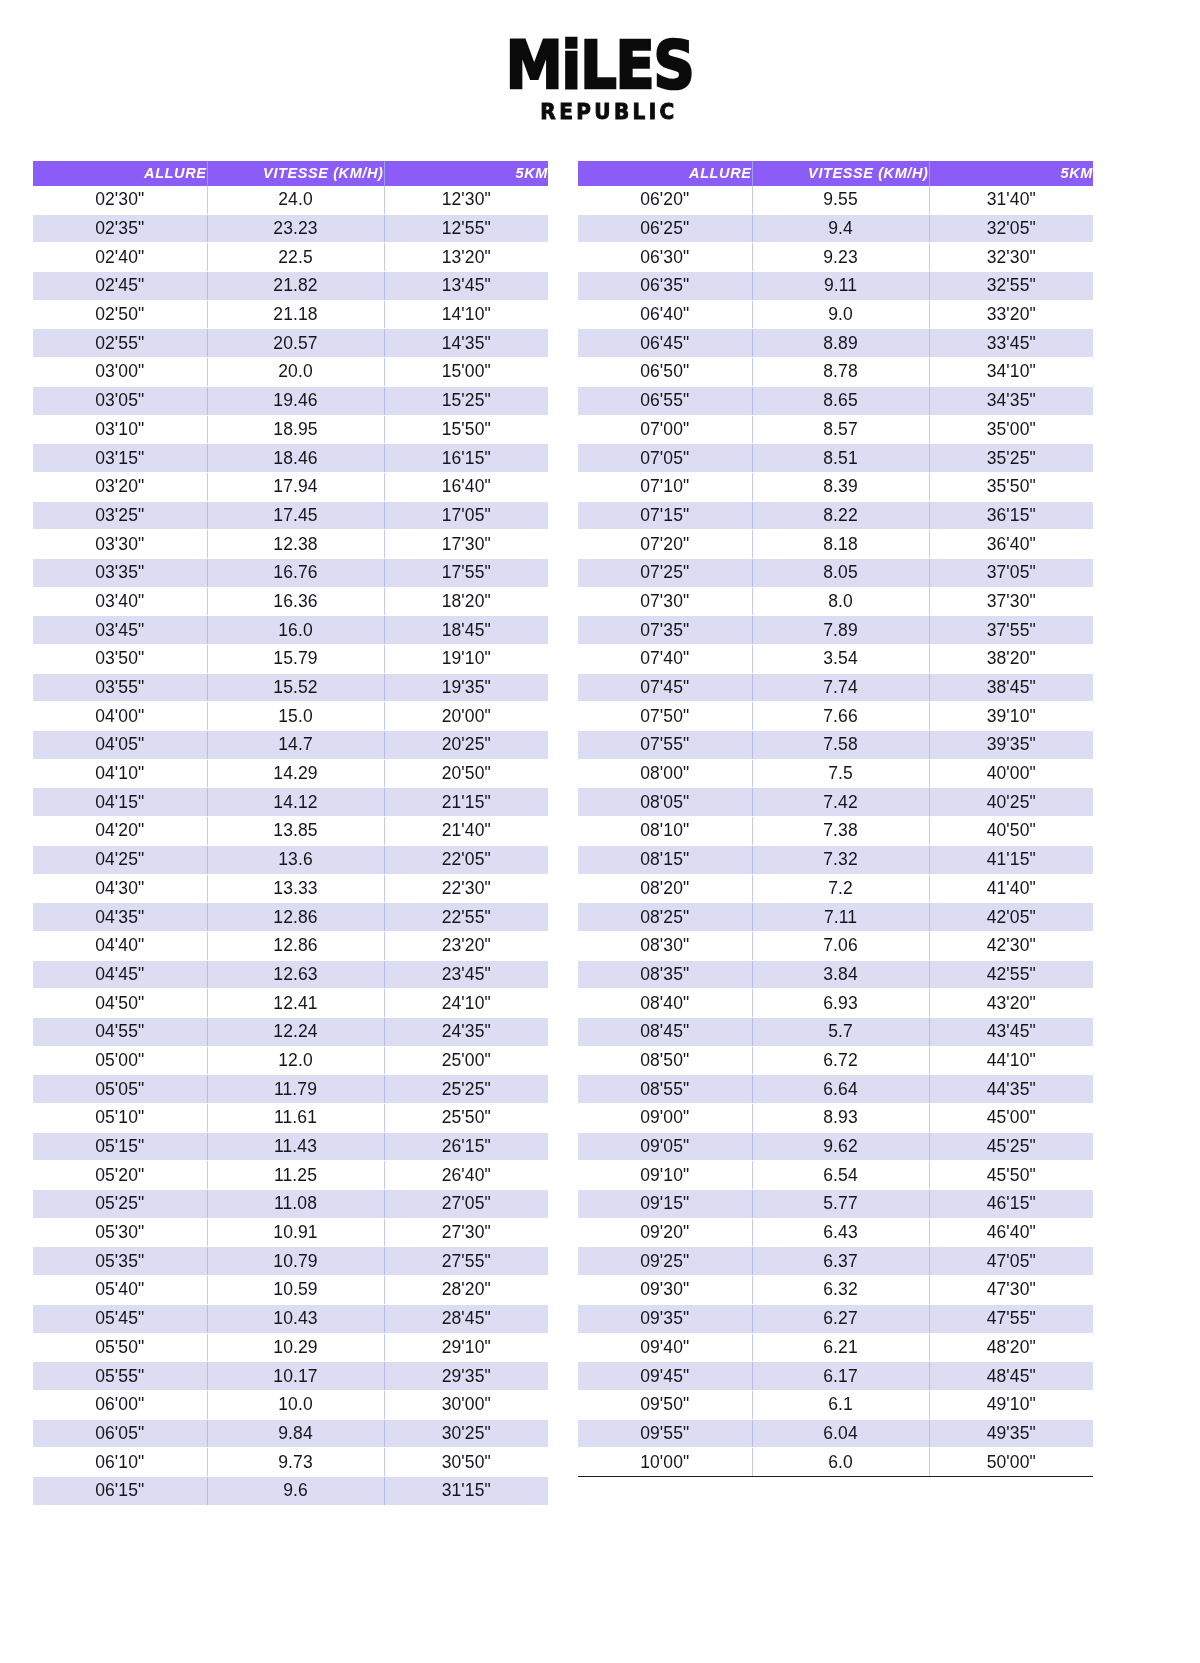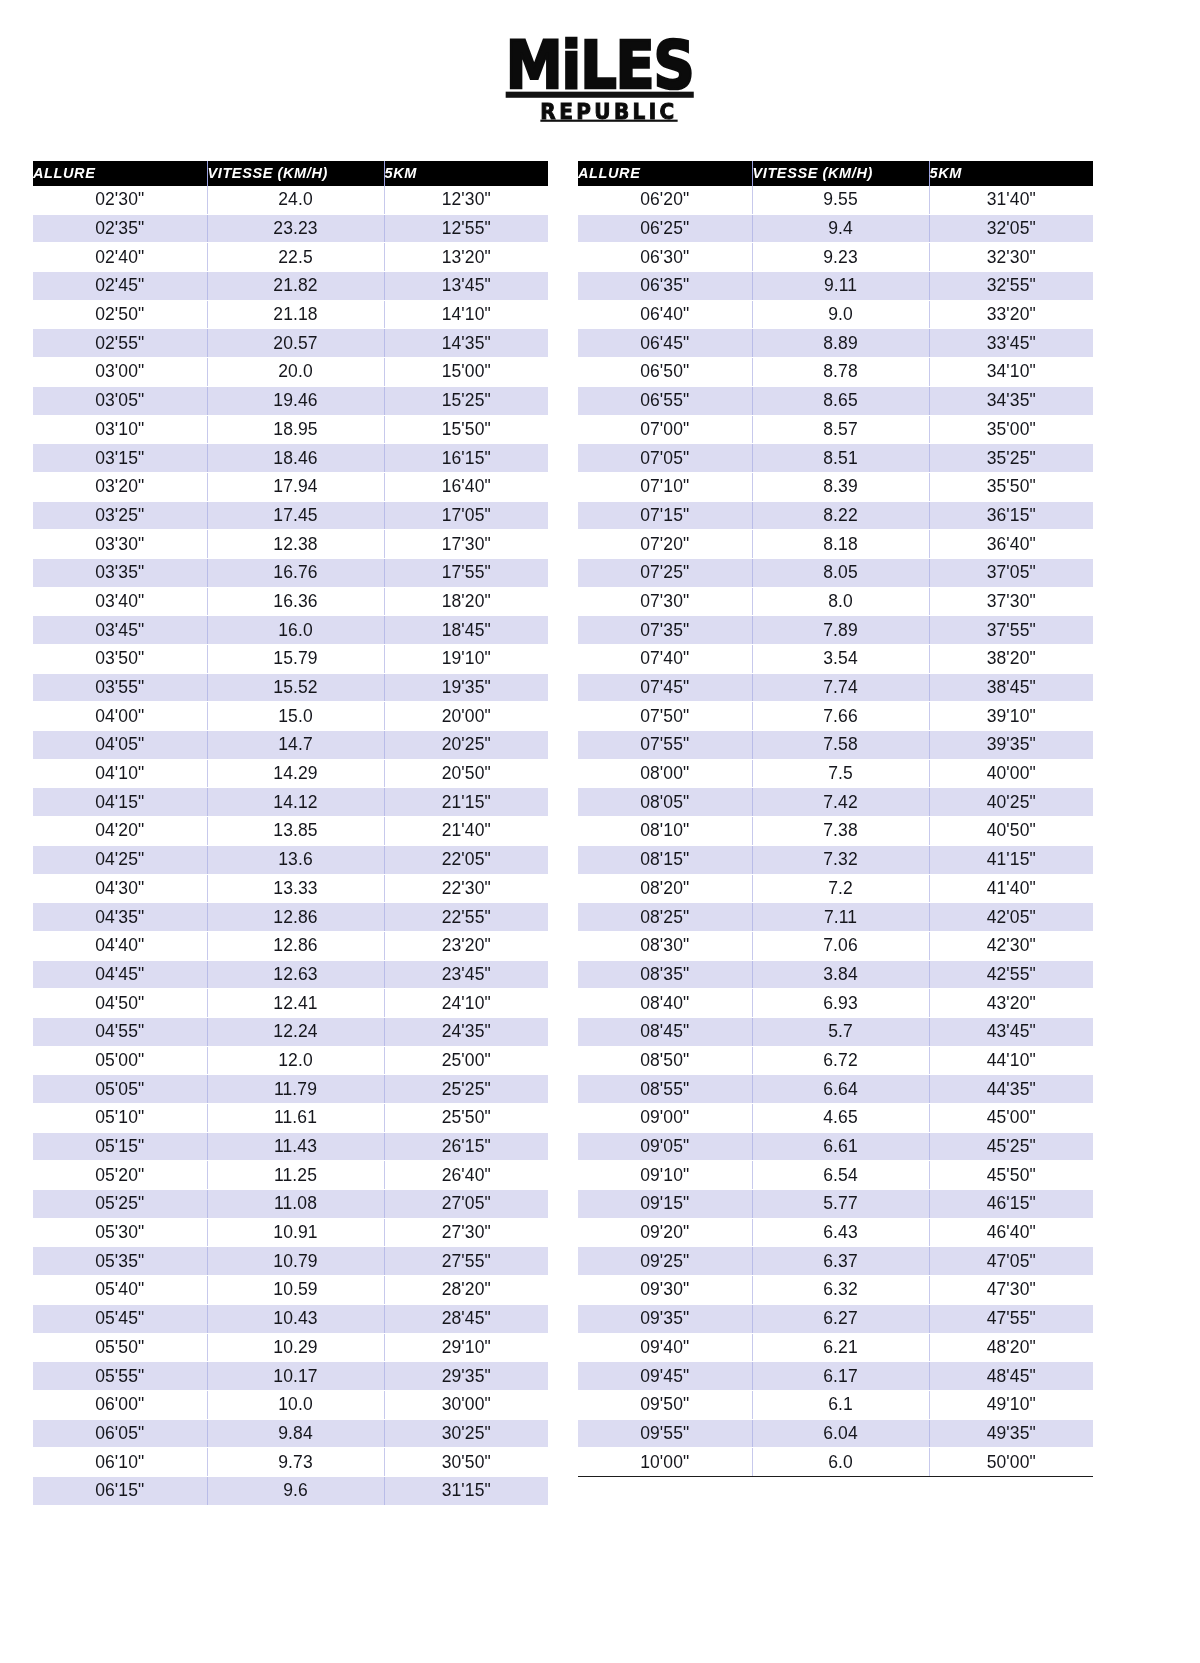--- a/index.html
+++ b/index.html
@@ -18,21 +18,20 @@
   }
 
   
   .logo-wrap {
     width: 100%;
     padding-top: 42px;
     display: flex;
     flex-direction: column;
     align-items: center;
     justify-content: space-between;
-    text-decoration: underline;
   }
   .logo-main {
     font-family: "DejaVu Sans", sans-serif;
     font-weight: 700;
     font-size: 54px;
     line-height: 0.88;
     letter-spacing: -1px;
     color: #0b0b0b;
     transform: scaleX(1.06) scaleY(1.22);
     transform-origin: center;
@@ -67,27 +66,27 @@
   table.pace {
     width: 515px;
     border-collapse: collapse;
     table-layout: fixed;
   }
   table.pace col.c-allure  { width: 174px; }
   table.pace col.c-vitesse { width: 177px; }
   table.pace col.c-dist    { width: 164px; }
 
   table.pace thead th {
-    background: #000000;
+    background: #8b5cf6;
     color: #ffffff;
     font-style: italic;
     font-weight: 700;
     font-size: 14.5px;
     letter-spacing: 0.6px;
-    text-align: left;
+    text-align: right;
     height: 25px;
     padding: 0;
     border-right: 1px solid #9aa0e0;
     transform: none;
   }
   table.pace thead th:last-child { border-right: none; }
 
   table.pace tbody td {
     height: 28.7px;
     padding: 0;
@@ -544,26 +543,26 @@
             <td>6.72</td>
             <td>44'10"</td>
           </tr>
           <tr class="alt">
             <td>08'55"</td>
             <td>6.64</td>
             <td>44'35"</td>
           </tr>
           <tr class="plain">
             <td>09'00"</td>
-            <td>4.65</td>
+            <td>8.93</td>
             <td>45'00"</td>
           </tr>
           <tr class="alt">
             <td>09'05"</td>
-            <td>6.61</td>
+            <td>9.62</td>
             <td>45'25"</td>
           </tr>
           <tr class="plain">
             <td>09'10"</td>
             <td>6.54</td>
             <td>45'50"</td>
           </tr>
           <tr class="alt">
             <td>09'15"</td>
             <td>5.77</td>

